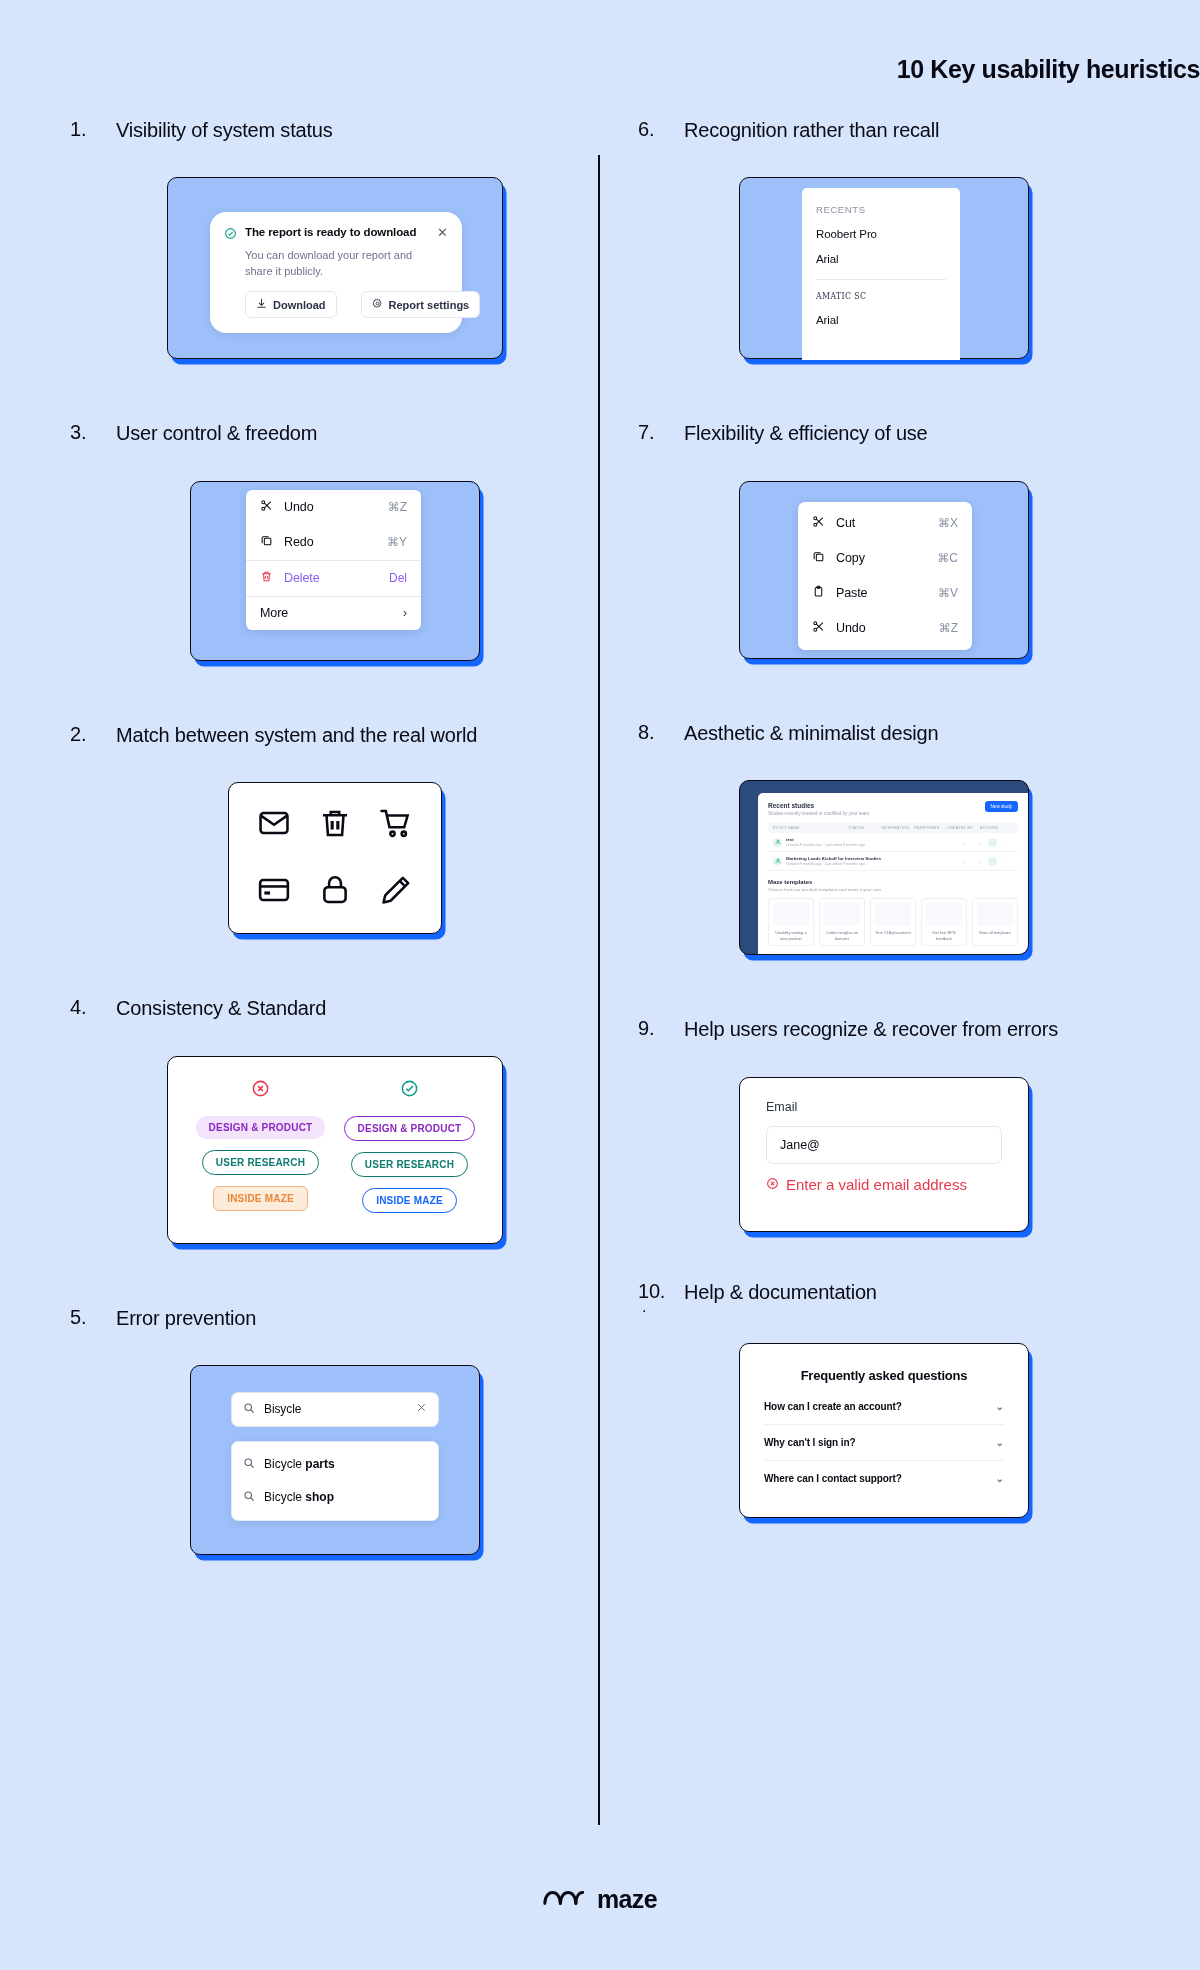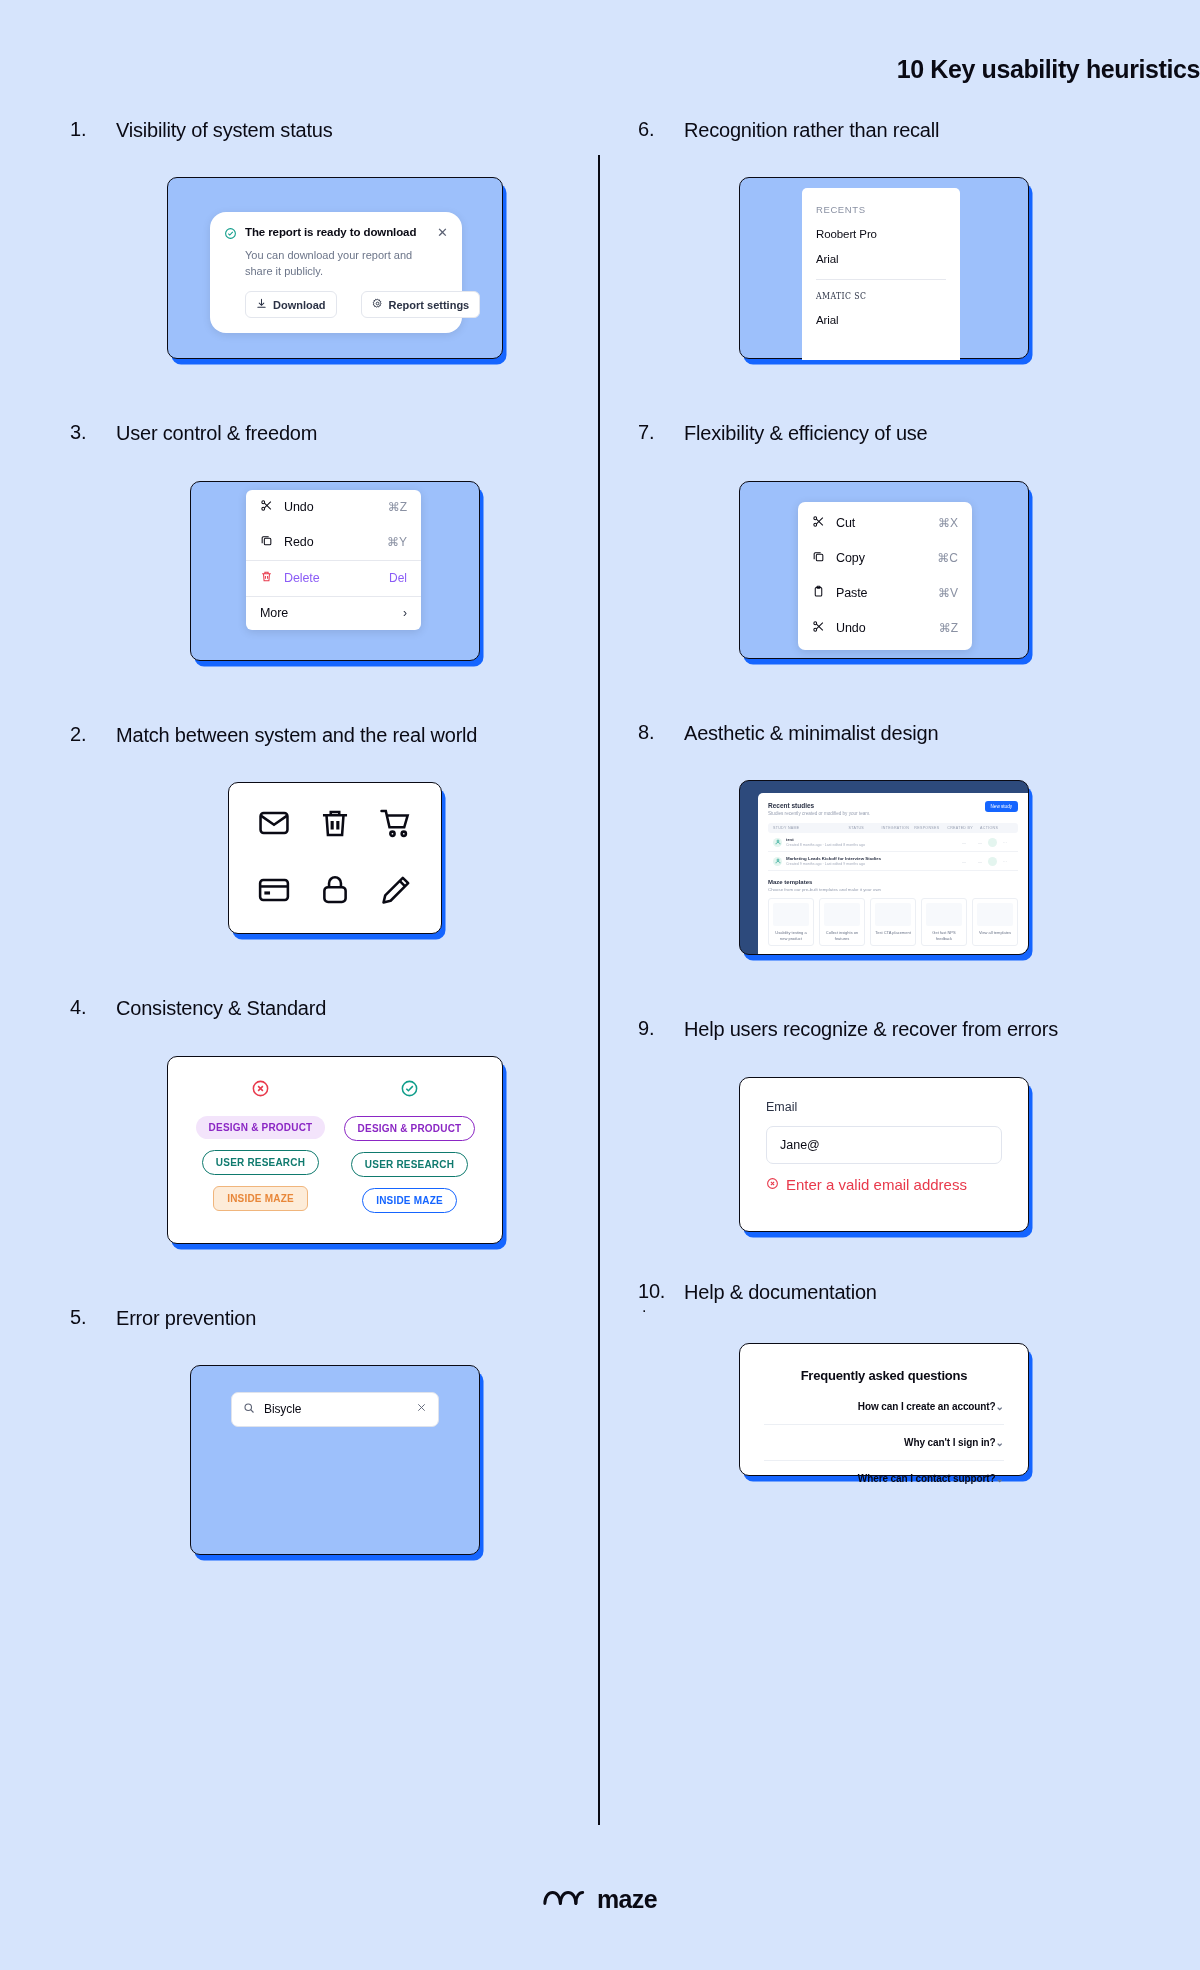--- a/index.html
+++ b/index.html
@@ -166,24 +166,24 @@
   .f9 { width: 290px; height: 155px; background: #fff; }
   .lbl9 { font-size: 12.5px; padding: 22px 0 0 26px; color: #2b3245; }
   .input9 {
     margin: 12px 26px 0; border: 1px solid #e1e5ee; border-radius: 7px;
     padding: 11px 13px; font-size: 12.5px; background: #fff; color: #0a0a14;
   }
   .err9 { display: flex; align-items: center; gap: 7px; color: #e8394b;
     font-size: 15px; margin: 12px 0 0 26px; }
 
   
-  .f10 { width: 290px; height: 133px; background: #fff; }
+  .f10 { width: 290px; height: 175px; background: #fff; }
   .faq-t { text-align: center; font-size: 13px; font-weight: bold; padding: 24px 0 6px; letter-spacing: -0.2px; }
   .faq-row { display: flex; align-items: center; margin: 0 24px; padding: 12px 0;
-    border-bottom: 1px solid #eceff4; font-size: 10px; font-weight: bold; text-align: right; }
+    border-bottom: 1px solid #eceff4; font-size: 10px; font-weight: bold; }
   .faq-row:last-child { border-bottom: none; }
   .faq-row .q { flex: 1; letter-spacing: -0.1px; }
   .faq-row .cv { color: #6c7589; font-size: 10px; }
 
   .dot-mark { font-size: 16px; color: #0a0a14; margin-left: 4px; line-height: 4px;}
 
   .footer { position: absolute; bottom: 56px; left: 0; right: 0;
     display: flex; align-items: center; justify-content: center; gap: 12px; }
   .footer .wordmark { font-size: 25px; font-weight: bold; letter-spacing: -0.6px; }
 
@@ -389,20 +389,40 @@
                 <circle cx="10.5" cy="10.5" r="6.5"></circle>
                 <path d="M15.3 15.3L21 21"></path>
               </svg>
           </span>
           <span class="val">Bisycle</span>
           <span>
             <svg width="11" height="11" viewBox="0 0 24 24" fill="none" stroke="#5b6173" stroke-width="2">
                 <path d="M5 5l14 14M19 5L5 19"></path>
               </svg>
           </span>
+        </div>
+        <div class="sugg">
+          <div class="sugg-row">
+            <span>
+              <svg width="12" height="12" viewBox="0 0 24 24" fill="none" stroke="#5b6173" stroke-width="2.2">
+                  <circle cx="10.5" cy="10.5" r="6.5"></circle>
+                  <path d="M15.3 15.3L21 21"></path>
+                </svg>
+            </span>
+            <span><span>Bicycle </span><b>parts</b></span>
+          </div>
+          <div class="sugg-row">
+            <span>
+              <svg width="12" height="12" viewBox="0 0 24 24" fill="none" stroke="#5b6173" stroke-width="2.2">
+                  <circle cx="10.5" cy="10.5" r="6.5"></circle>
+                  <path d="M15.3 15.3L21 21"></path>
+                </svg>
+            </span>
+            <span><span>Bicycle </span><b>shop</b></span>
+          </div>
         </div>
       </div>
     </div>
 
   </div>
 
   <div class="col right">
 
     <div class="item">
       <div class="item-head">

